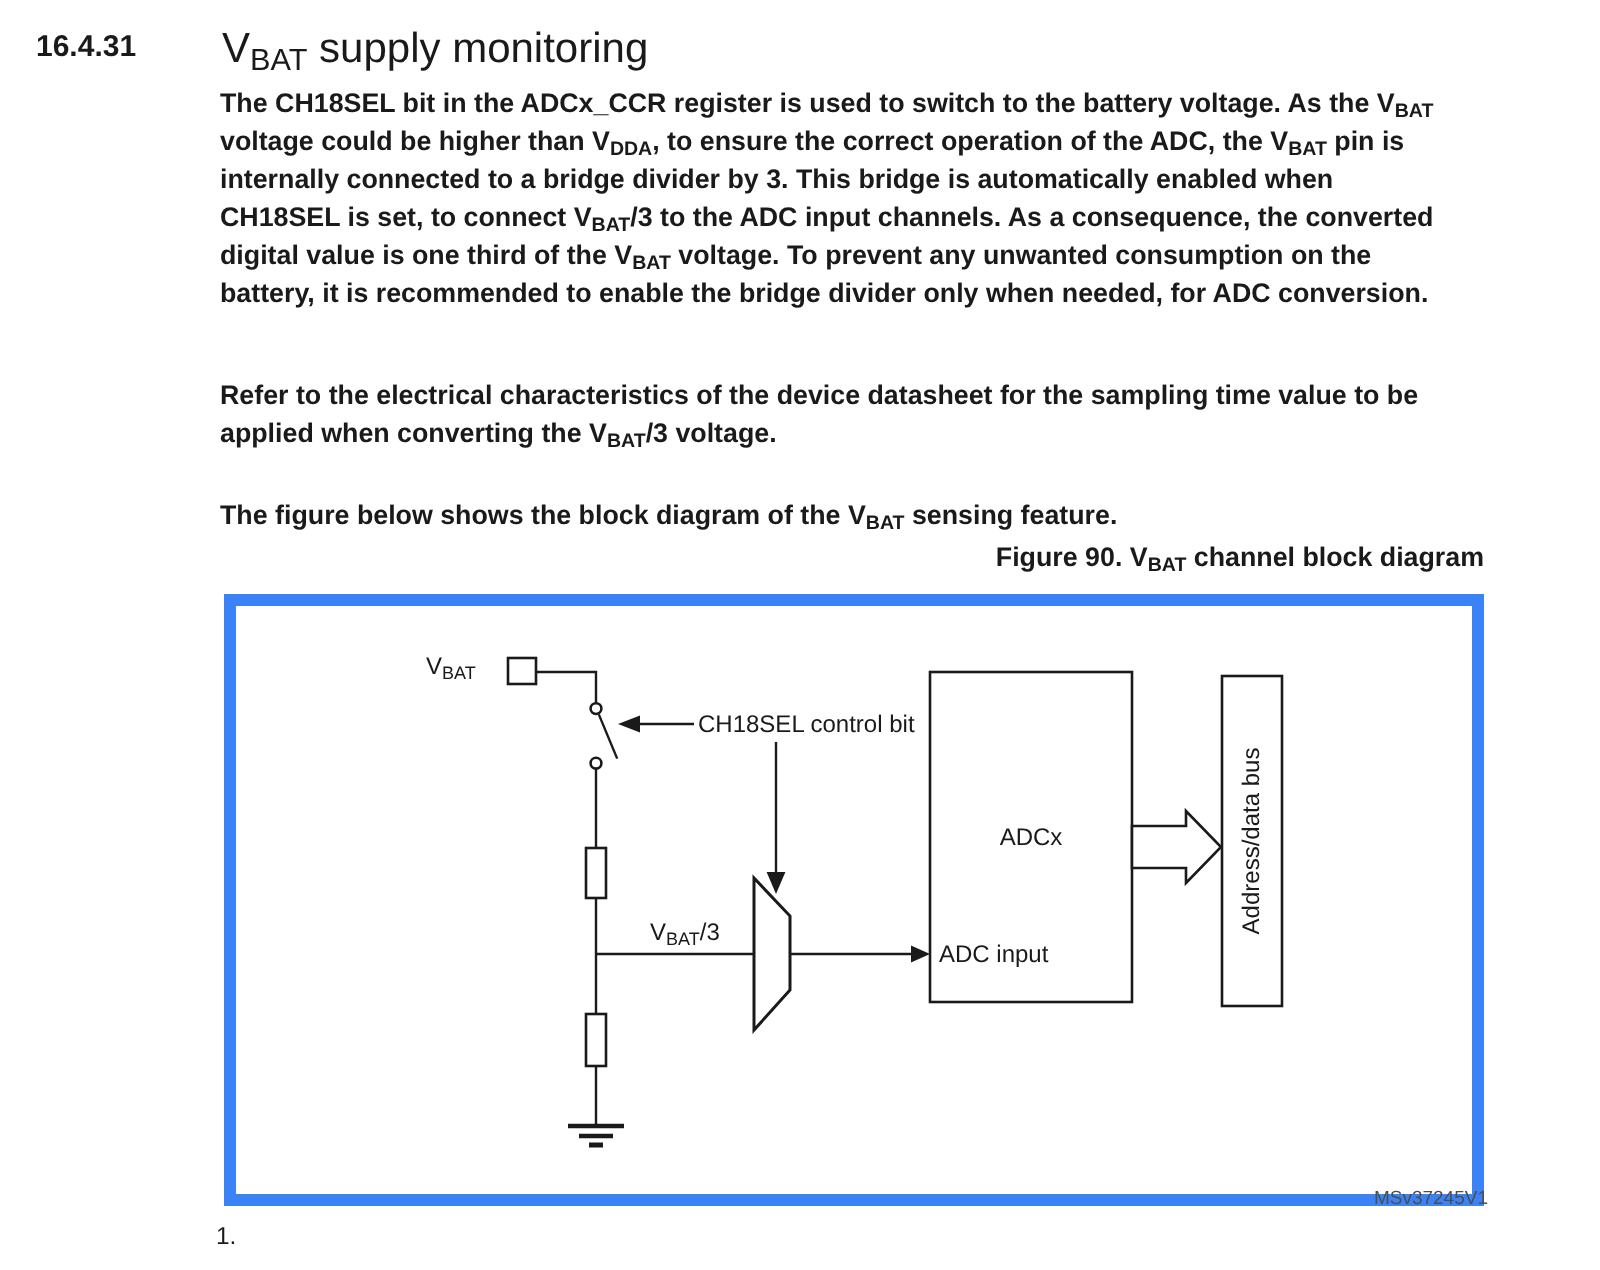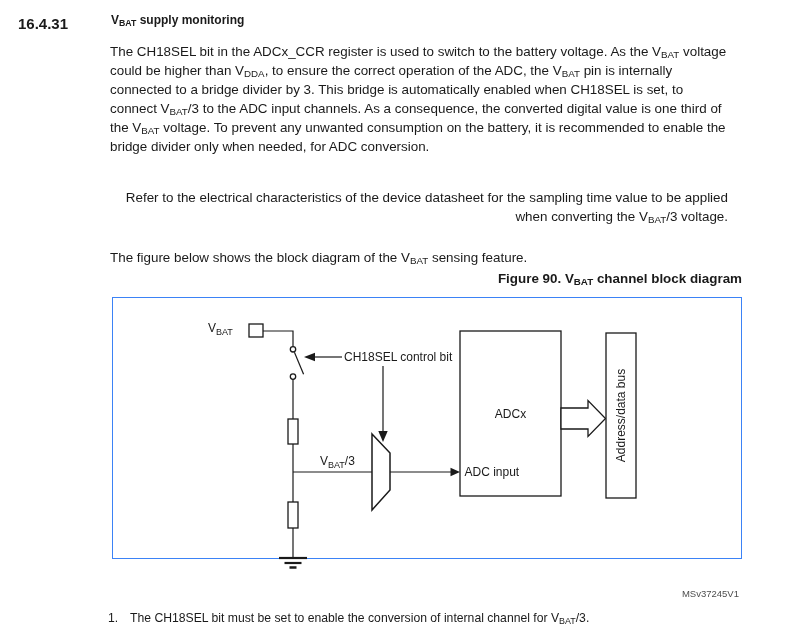--- a/index.html
+++ b/index.html
@@ -3,35 +3,35 @@
 <meta charset="utf-8">
 <style>
   * { margin:0; padding:0; box-sizing:border-box; }
   html,body { width:800px; height:635px; background:#ffffff; overflow:hidden; }
   body { font-family:"Liberation Sans", sans-serif; color:#1a1a1a; position:relative; }
 
   .abs { position:absolute; }
 
   
   .sec-num   { left:18px;  top:15px; font-size:15px;   font-weight:bold; }
-  .sec-title { left:111px; top:13px; font-size:12px; font-weight:bold; }
+  .sec-title { left:111px; top:13px; font-size:21px; font-weight:normal; }
 
   
-  .body-par { left:110px; width:618px; font-size:13.4px; line-height:19px; }
+  .body-par { left:110px; width:618px; font-size:13.4px; line-height:19px;font-weight:bold; }
   .p1 { top:42px; }
-  .p2 { top:188px;text-align:right; }
+  .p2 { top:188px; }
   .p3 { top:248px; }
 
   sub { font-size:73%; line-height:0; vertical-align:-0.25em; }
 
   
   .fig-caption { left:112px; top:271px; width:630px; text-align:right;
                  font-size:13.4px; font-weight:bold; }
-  .figure-box  { left:112px; top:297px; width:630px; height:262px;
-                 border:1px solid #3b82f6; background:#ffffff; }
+  .figure-box  { left:112px; top:297px; width:630px; height:306px;
+                 border:6px solid #3b82f6; background:#ffffff; }
 
   
   .footnote { left:108px; top:610px; width:620px; font-size:12.2px;
               line-height:16px; display:flex; }
   .fn-num  { width:22px; flex:0 0 22px; }
 
   
   .wire  { stroke:#1a1a1a; stroke-width:1.2; fill:none; }
   .shape { stroke:#1a1a1a; stroke-width:1.3; fill:#ffffff; }
   .mux   { stroke:#1a1a1a; stroke-width:1.5; fill:#ffffff; }
@@ -103,16 +103,15 @@
 
       <rect x="493" y="35" width="30" height="165" class="shape"></rect>
       <text transform="translate(511.5 117.5) rotate(-90)" text-anchor="middle" class="dtext">Address/data bus</text>
 
       <text x="626" y="299" text-anchor="end" class="wm">MSv37245V1</text>
     </svg>
   </div>
 
   <div class="abs footnote">
     <span class="fn-num">1.</span>
-    <span class="fn-text">The CH18SEL bit must be set to enable the conversion of internal channel for V<sub>BAT</sub>/3.</span>
   </div>
 
 </div>
 
 </body></html>

